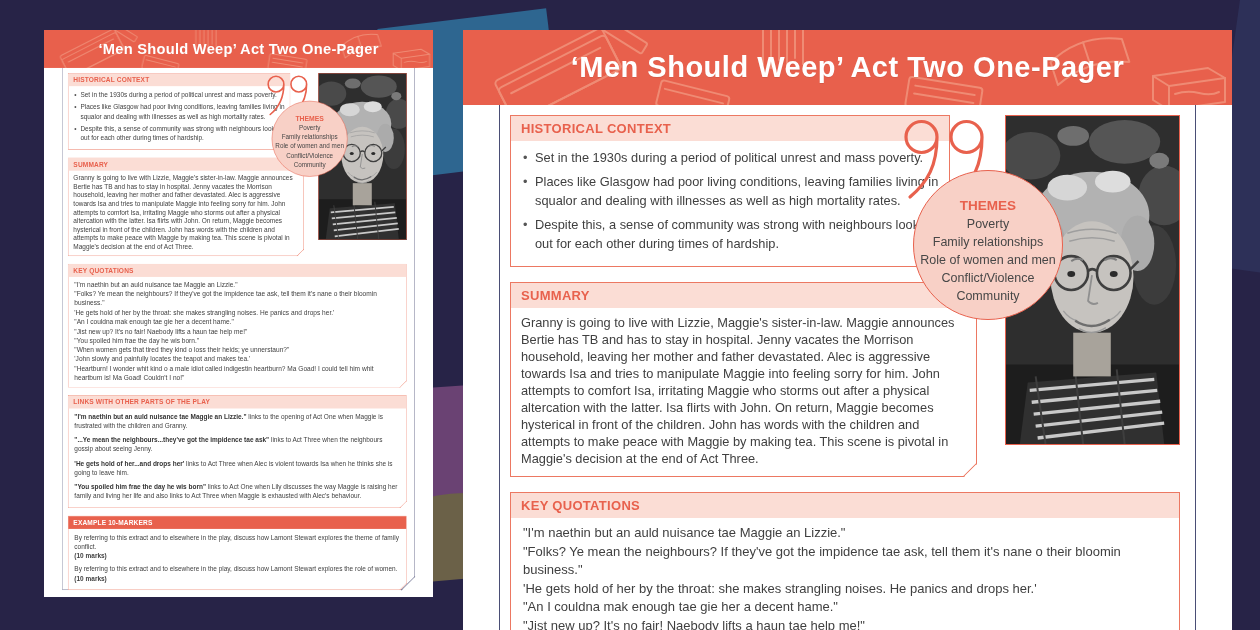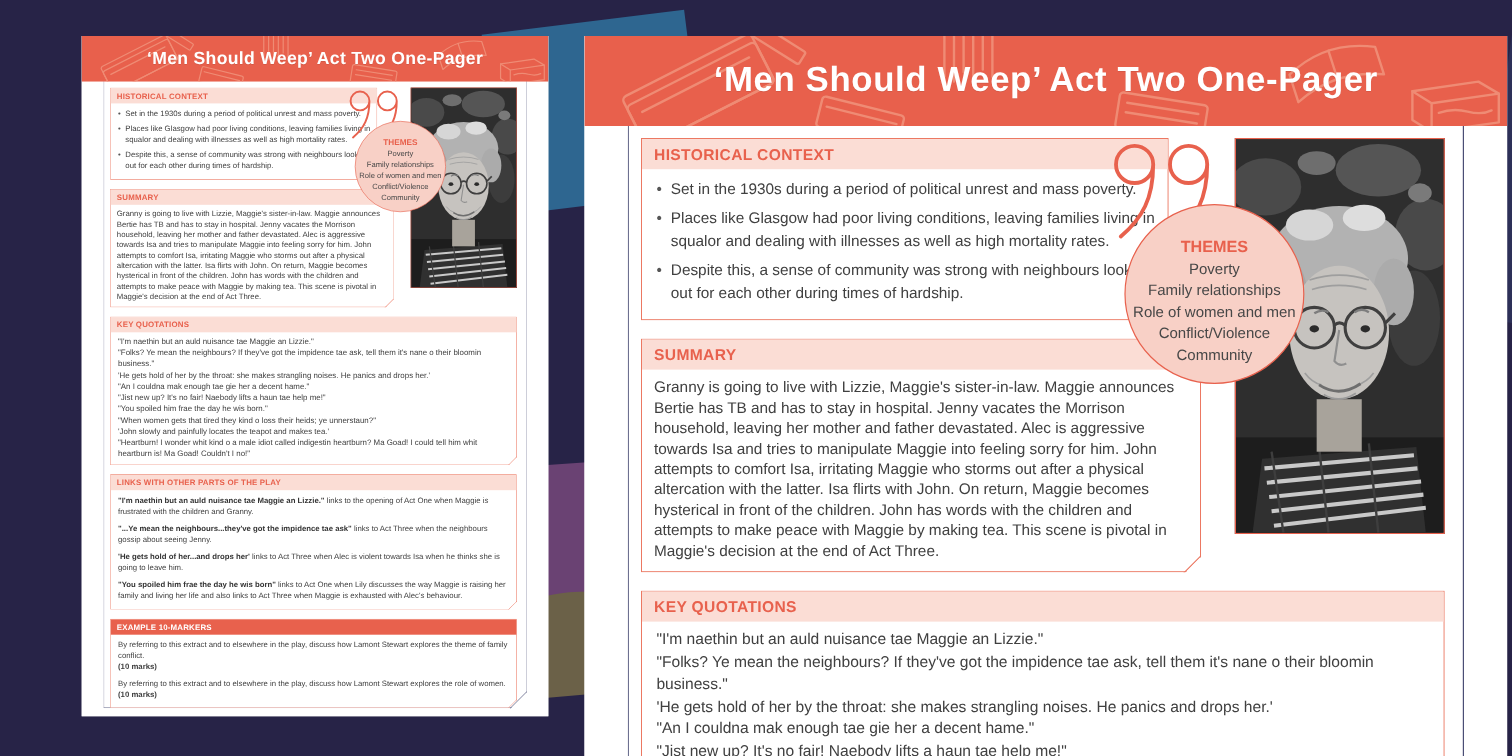--- a/index.html
+++ b/index.html
@@ -3,21 +3,21 @@
 <meta charset="utf-8">
 <style>
   * { margin:0; padding:0; box-sizing:border-box; }
   html,body { width:1260px; height:630px; }
   body {
     font-family:"Liberation Sans", sans-serif;
     background:#272347;
     position:relative;
     overflow:hidden;
   }
-  .stage { position:absolute; inset:0;margin-left:24px; }
+  .stage { position:absolute; inset:0; }
 
   
   .bg-shape { position:absolute; z-index:0; }
   .bg-teal   { left:386px; top:18px;  width:170px; height:152px; background:#2e6690; transform:rotate(-7deg); }
   .bg-purple { left:386px; top:385px; width:170px; height:110px; background:#6a4273; transform:rotate(-4deg); }
   .bg-olive  { left:386px; top:492px; width:170px; height:86px;  background:#6b6148; transform:rotate(-5deg); border-radius:40% 60% 0 0; }
   .bg-corner { left:1222px; top:-10px; width:60px; height:280px; background:#2d3058; transform:rotate(8deg); }
 
   
   .page-host { position:absolute; overflow:hidden; background:#ffffff; z-index:2; }

